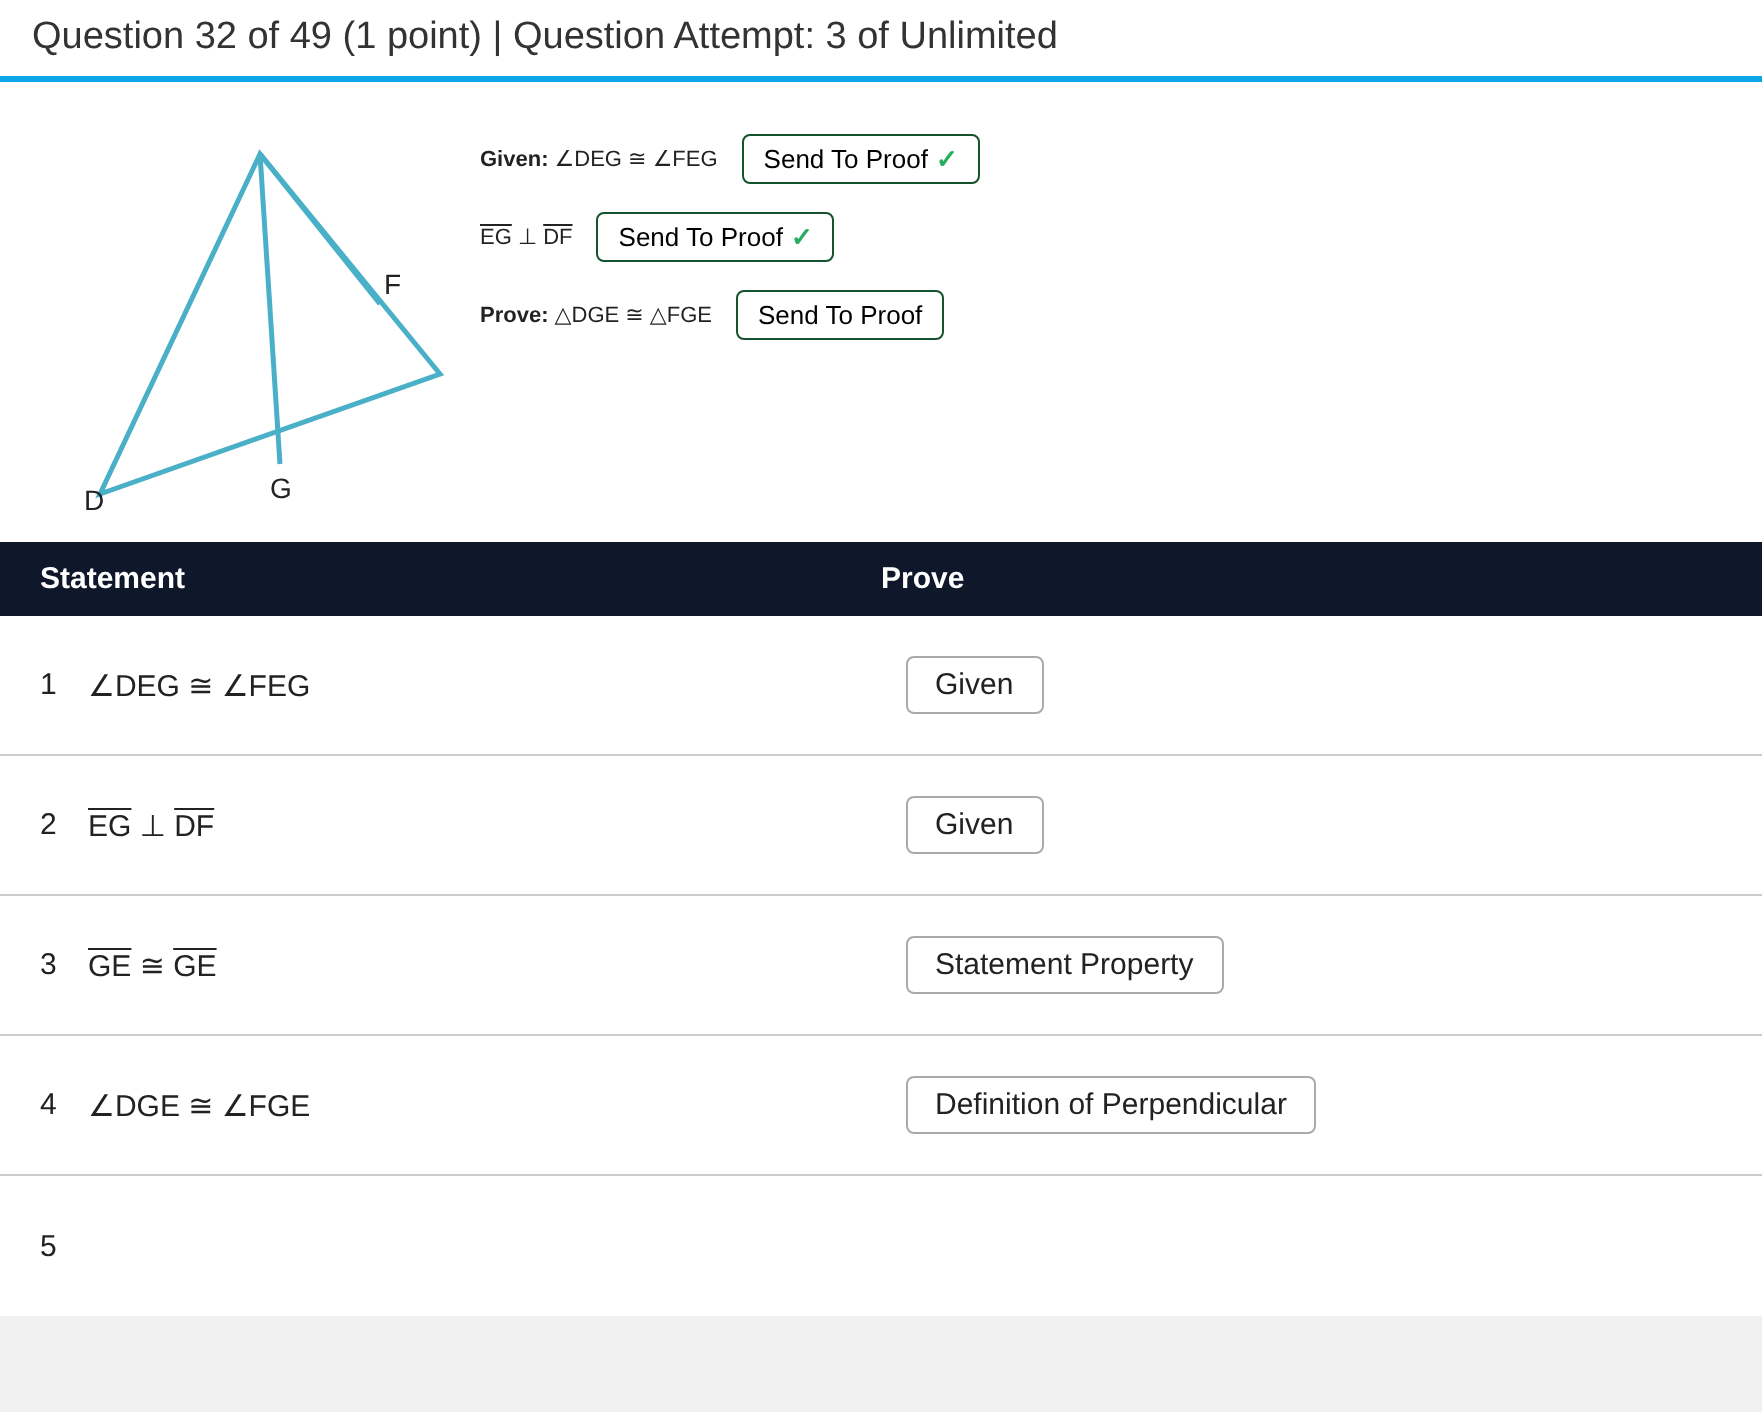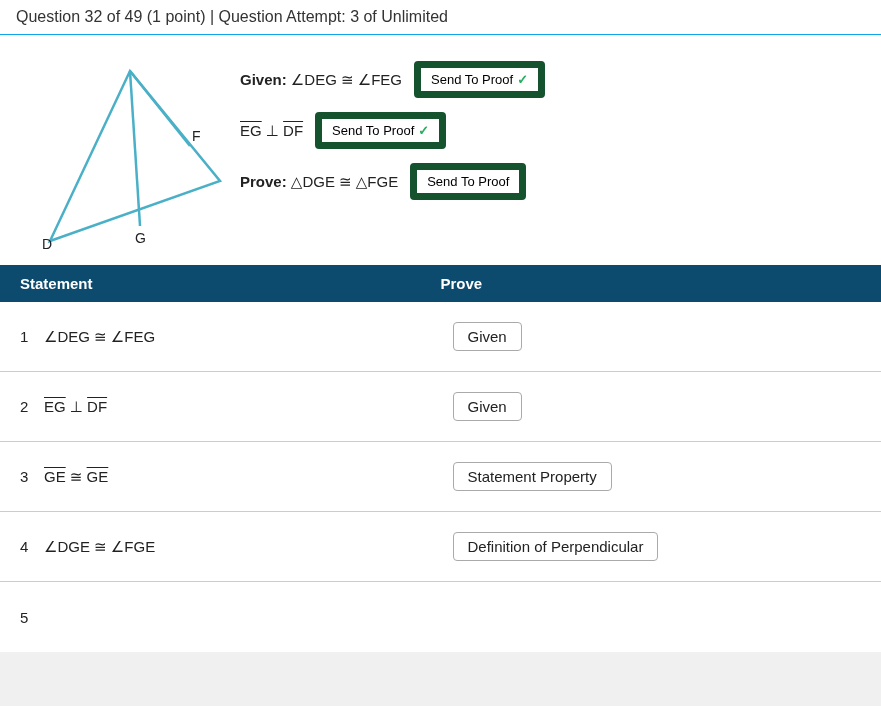--- a/index.html
+++ b/index.html
@@ -8,23 +8,23 @@
       background: #f0f0f0;
       width: 881px;
       height: 706px;
       overflow: hidden;
       font-size: 15px;
     }
 
     .top-bar {
       background: #fff;
       padding: 8px 16px;
-      font-size: 16px;
+      font-size: 19px;
       color: #333;
-      border-bottom: 1px solid #0ea5e9;
+      border-bottom: 3px solid #0ea5e9;
     }
 
     .main-content {
       background: #fff;
       display: flex;
       flex-direction: column;
     }
 
     .given-section {
       display: flex;
@@ -47,27 +47,27 @@
       padding-top: 10px;
     }
 
     .given-row {
       display: flex;
       align-items: center;
       gap: 12px;
     }
 
     .given-text {
-      font-size: 15px;
+      font-size: 11px;
       color: #222;
     }
 
     .send-proof-btn {
       background: #fff;
-      border: 7px solid #14532d;
+      border: 1px solid #14532d;
       border-radius: 4px;
       padding: 4px 10px;
       font-size: 13px;
       cursor: pointer;
       display: flex;
       align-items: center;
       gap: 4px;
       white-space: nowrap;
     }
 
@@ -75,21 +75,21 @@
       color: #27ae60;
       font-weight: bold;
     }
 
     .proof-table {
       margin-top: 4px;
       width: 100%;
     }
 
     .table-header {
-      background: #0c4a6e;
+      background: #0f172a;
       display: flex;
       color: #fff;
       font-weight: bold;
       padding: 10px 20px;
       font-size: 15px;
     }
 
     .col-statement { flex: 1; }
     .col-reason { flex: 1; }
 

